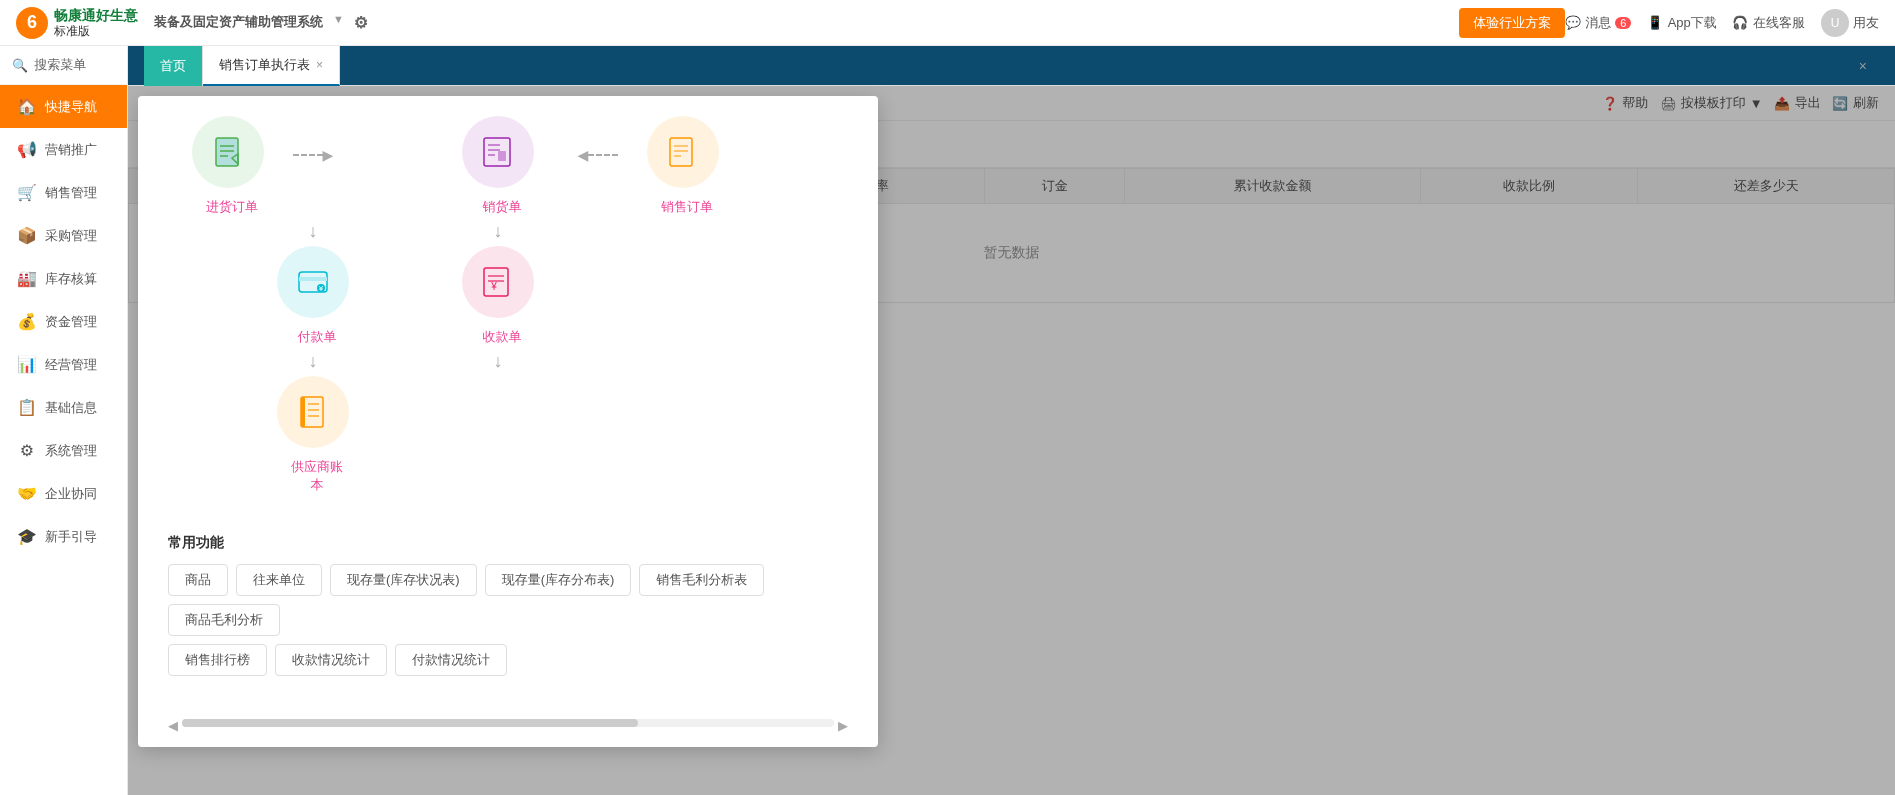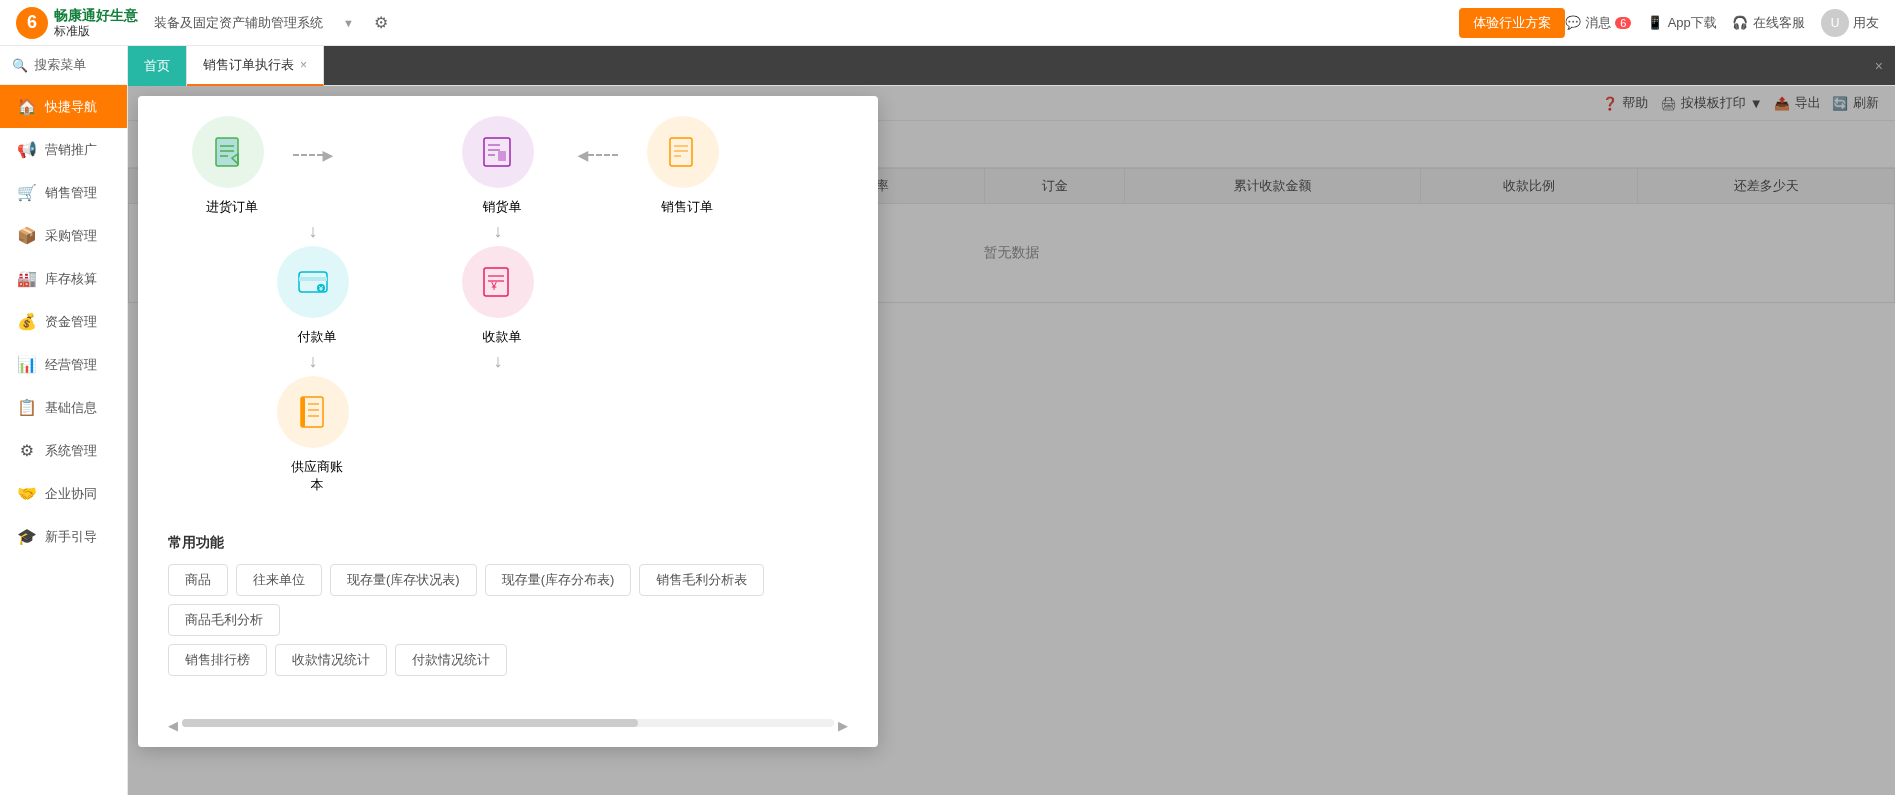--- a/index.html
+++ b/index.html
@@ -4,47 +4,47 @@
   <style>
     * { box-sizing: border-box; margin: 0; padding: 0; }
     body { font-family: 'Microsoft YaHei', Arial, sans-serif; font-size: 13px; background: #f5f5f5; overflow: hidden; }
 
     
     .app-wrapper { display: flex; flex-direction: column; height: 795px; width: 1895px; }
     .top-bar { height: 46px; background: #fff; display: flex; align-items: center; padding: 0 16px; border-bottom: 1px solid #e8e8e8; flex-shrink: 0; }
     .main-area { display: flex; flex: 1; overflow: hidden; }
     .sidebar { width: 128px; background: #fff; border-right: 1px solid #e8e8e8; flex-shrink: 0; display: flex; flex-direction: column; }
     .content-area { flex: 1; display: flex; flex-direction: column; overflow: hidden; }
-    .tab-bar { height: 40px; background: #404040; display: flex; align-items: center; padding: 0 0; border-bottom: 1px solid #ddd; flex-shrink: 0; }
+    .tab-bar { height: 40px; background: #0c4a6e; display: flex; align-items: center; padding: 0 16px; border-bottom: 1px solid #ddd; flex-shrink: 0; }
     .page-content { flex: 1; overflow: hidden; position: relative; background: #fff; }
 
     
     .logo-area { display: flex; align-items: center; gap: 6px; margin-right: 16px; }
     .logo-icon { width: 32px; height: 32px; background: #ff7a00; border-radius: 50%; display: flex; align-items: center; justify-content: center; color: white; font-size: 18px; font-weight: bold; }
     .logo-text { font-size: 12px; color: #333; line-height: 1.3; }
     .logo-text .main { font-size: 14px; font-weight: bold; color: #15803d; }
-    .system-title { font-size: 14px; color: #333; font-weight: normal; flex: 1; display: flex; align-items: center; gap: 20px; }
+    .system-title { font-size: 14px; color: #333; font-weight: bold; flex: 1; display: flex; align-items: flex-start; gap: 10px; }
     .system-title-text { color: #555; font-size: 13px; }
     .dropdown-arrow { color: #999; font-size: 11px; }
     .top-actions { display: flex; align-items: center; gap: 16px; margin-left: auto; }
     .btn-experience { background: #ff7a00; color: white; border: none; border-radius: 4px; padding: 6px 14px; cursor: pointer; font-size: 13px; }
     .settings-icon { color: #666; cursor: pointer; font-size: 16px; }
     .top-action-item { display: flex; align-items: center; gap: 4px; color: #555; font-size: 13px; cursor: pointer; }
     .badge { background: #ff4d4f; color: white; border-radius: 10px; padding: 0 5px; font-size: 11px; min-width: 16px; text-align: center; }
     .user-avatar { width: 28px; height: 28px; background: #ccc; border-radius: 50%; display: flex; align-items: center; justify-content: center; font-size: 12px; color: #fff; }
 
     
     .search-menu { display: flex; align-items: center; gap: 6px; padding: 10px 12px; border-bottom: 1px solid #f0f0f0; color: #666; font-size: 13px; cursor: pointer; }
     .sidebar-item { display: flex; align-items: center; gap: 8px; padding: 12px 14px; cursor: pointer; color: #555; font-size: 13px; border-left: 3px solid transparent; }
     .sidebar-icon { font-size: 16px; width: 20px; text-align: center; }
     .sidebar-item.quicknav { background: #ff7a00; color: white; border-left-color: transparent; }
 
     
     .tab-item { height: 40px; padding: 0 16px; display: flex; align-items: center; gap: 6px; cursor: pointer; font-size: 13px; color: #555; border-right: 1px solid #ddd; background: #f0f0f0; }
-    .tab-item.active { background: #fff; color: #333; border-bottom: 2px solid #f97316; margin-bottom: -1px; }
+    .tab-item.active { background: #fff; color: #333; border-bottom: 2px solid #0369a1; margin-bottom: -1px; }
     .tab-item.home { background: #26b8a5; color: white; border-radius: 0; }
     .tab-close { font-size: 12px; color: #999; cursor: pointer; }
     .close-all { margin-left: auto; padding: 0 12px; color: #999; cursor: pointer; font-size: 14px; }
 
     
     .toolbar-row { display: flex; align-items: center; padding: 8px 16px; background: #fff; border-bottom: 1px solid #f0f0f0; gap: 12px; }
     .toolbar-btn { display: flex; align-items: center; gap: 4px; color: #555; font-size: 13px; cursor: pointer; }
 
     
     .filter-row { display: flex; align-items: center; padding: 8px 16px; background: #fff; border-bottom: 1px solid #f0f0f0; gap: 12px; flex-wrap: wrap; }
@@ -63,21 +63,21 @@
     td { border: 1px solid #e8e8e8; padding: 8px 10px; color: #555; white-space: nowrap; text-align: center; }
     .no-data { text-align: center; padding: 40px; color: #999; font-size: 14px; }
 
     
     .modal-overlay { position: absolute; top: 0; left: 0; right: 0; bottom: 0; background: rgba(0,0,0,0.3); display: flex; align-items: flex-start; justify-content: flex-start; z-index: 100; padding: 10px 0 0 0; }
     .modal-box { background: white; width: 740px; border-radius: 4px; box-shadow: 0 4px 20px rgba(0,0,0,0.2); overflow: hidden; margin-left: 10px; }
     .modal-content { padding: 20px 30px 30px; }
 
     .flow-section { display: flex; flex-direction: column; align-items: center; gap: 10px; }
     .flow-circle { width: 72px; height: 72px; border-radius: 50%; display: flex; align-items: center; justify-content: center; font-size: 28px; }
-    .flow-label { font-size: 13px; color: #000000; text-align: center; margin-left: 8px; }
+    .flow-label { font-size: 13px; color: #ec4899; text-align: center; margin-left: 8px; }
 
     .circle-green { background: #e8f5e9; color: #4caf50; }
     .circle-red { background: #fce4ec; color: #e91e63; }
     .circle-purple { background: #f3e5f5; color: #9c27b0; }
     .circle-orange { background: #fff3e0; color: #ff9800; }
     .circle-teal { background: #e0f7fa; color: #00bcd4; }
     .circle-pink { background: #fce4ec; color: #e91e63; }
     .circle-orange2 { background: #fff3e0; color: #ff9800; }
     .circle-blue { background: #e3f2fd; color: #2196f3; }
 

